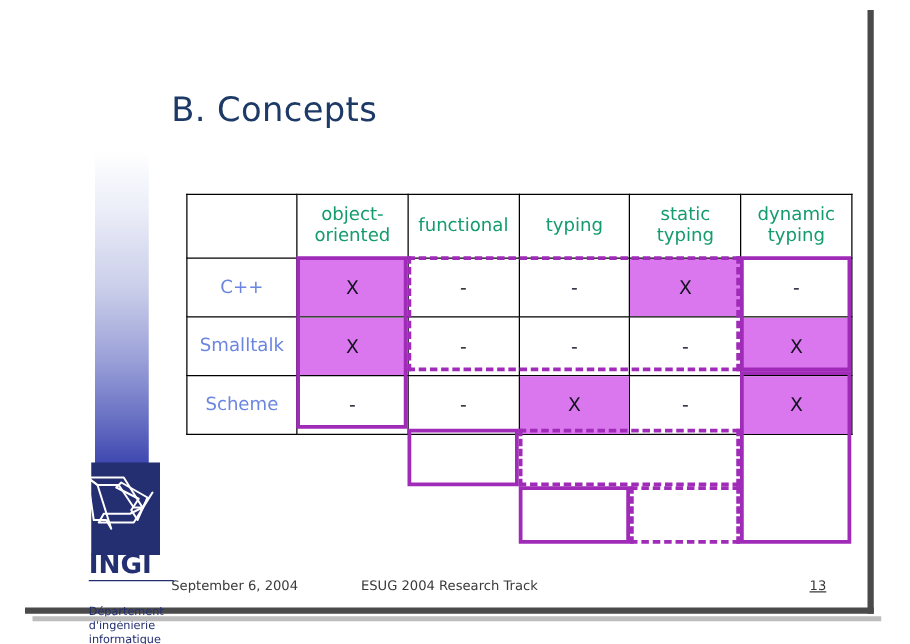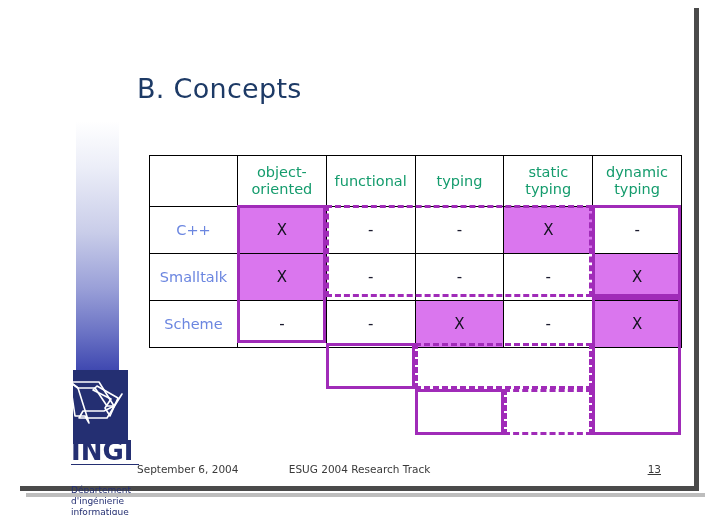--- a/index.html
+++ b/index.html
@@ -120,21 +120,21 @@
     top: 2px;
     width: 62px;
     height: 62px;
   }
   #ingi-name {
     position: absolute;
     left: 3px;
     top: 70px;
     font-family: "DejaVu Sans", sans-serif;
     font-weight: bold;
-    font-size: 26px;
+    font-size: 21px;
     letter-spacing: 0px;
     color: #242f72;
     line-height: 22px;
   }
   #ingi-sub {
     position: absolute;
     left: 3px;
     top: 94px;
     font-family: "DejaVu Sans", sans-serif;
     font-size: 9px;

